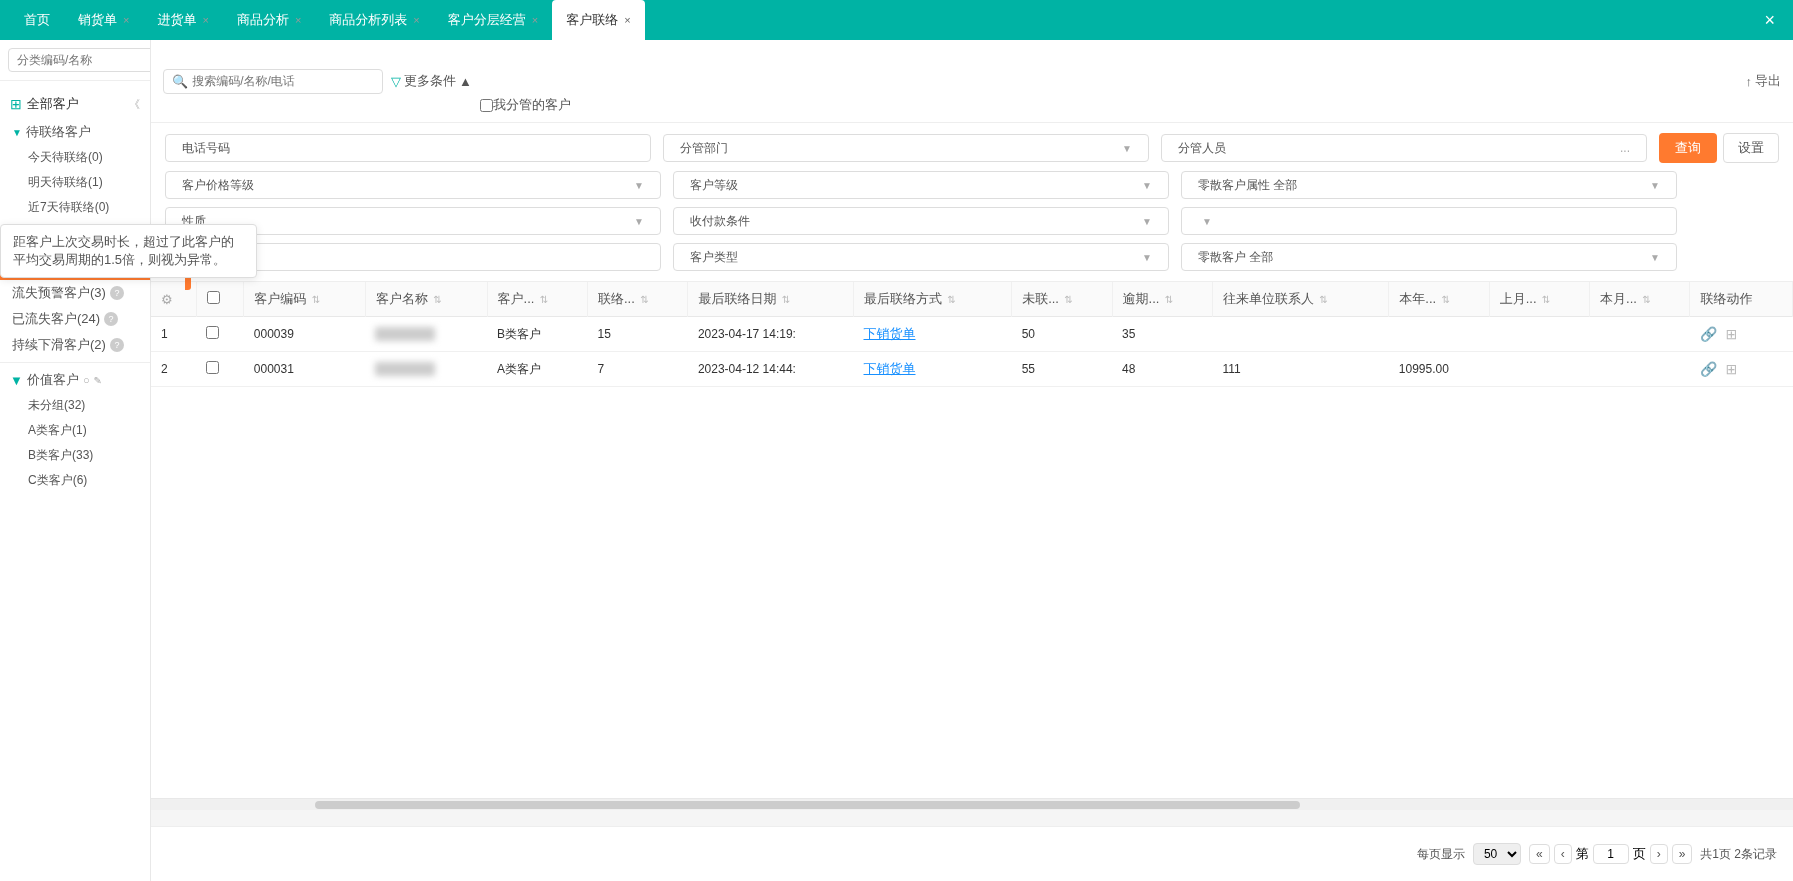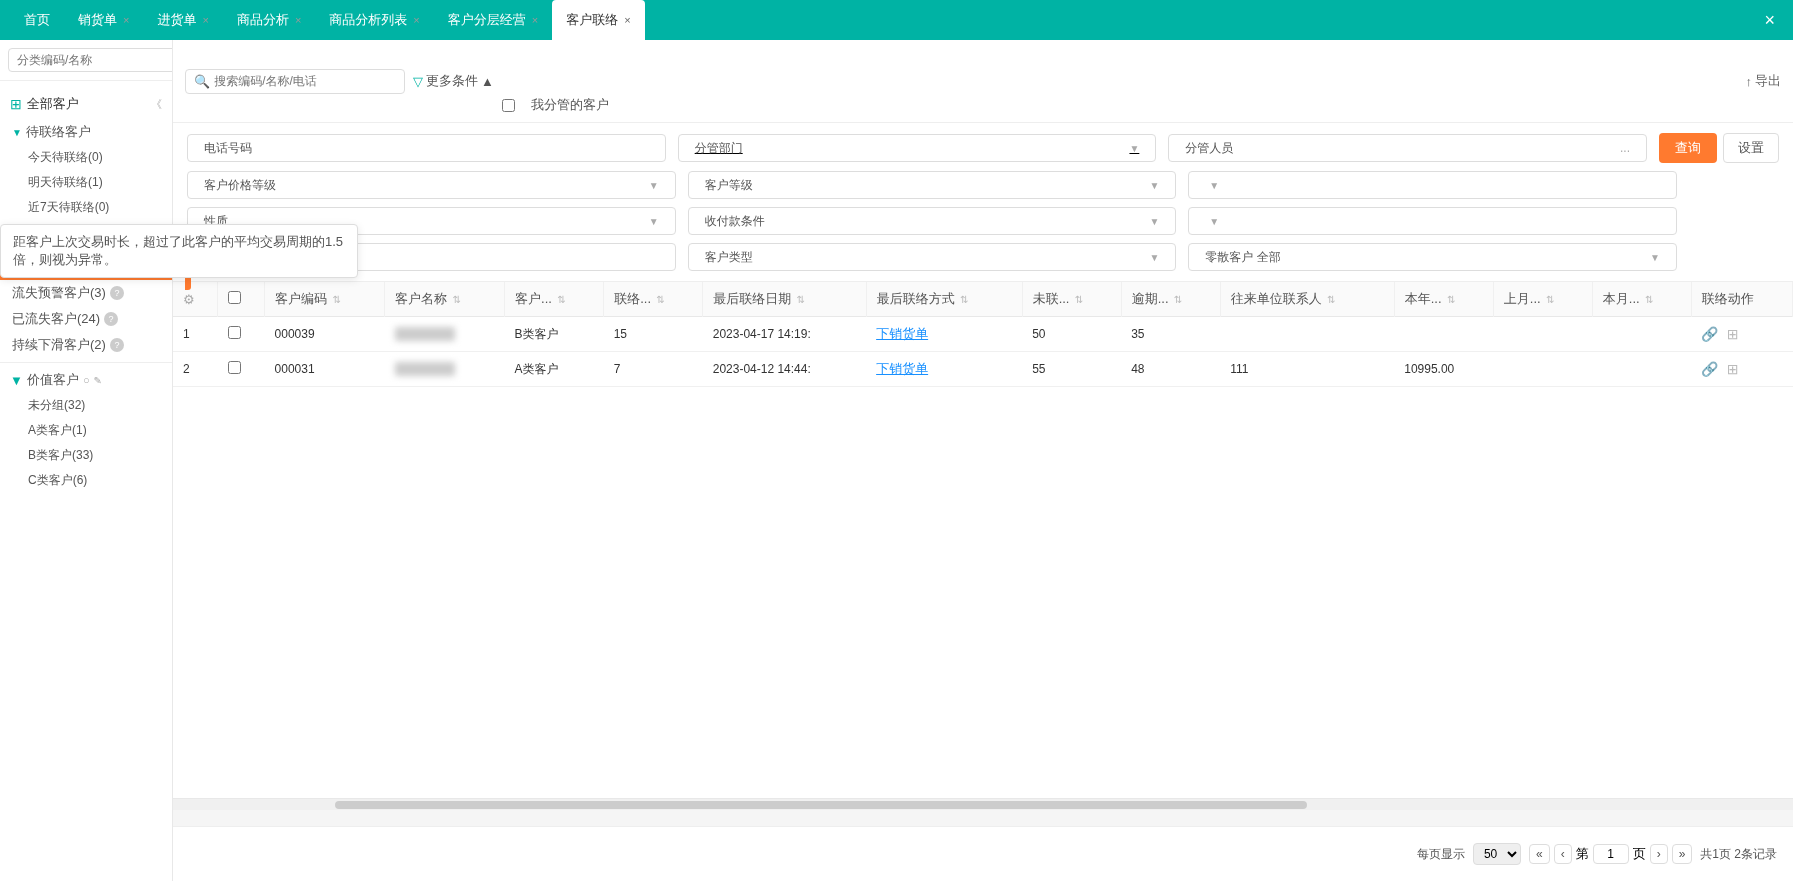--- a/index.html
+++ b/index.html
@@ -27,21 +27,21 @@
       color: white; font-size: 18px; cursor: pointer; padding: 0 8px;
     }
 
     
     .main-layout {
       display: flex; height: calc(881px - 40px);
     }
 
     
     .sidebar {
-      width: 173px; background: white; border-right: 1px solid #e8e8e8;
+      width: 151px; background: white; border-right: 1px solid #e8e8e8;
       display: flex; flex-direction: column; overflow: hidden;
       flex-shrink: 0;
     }
     .sidebar-search {
       display: flex; align-items: center; padding: 8px;
       border-bottom: 1px solid #eee;
     }
     .sidebar-search input {
       flex: 1; border: 1px solid #ddd; border-radius: 4px;
       padding: 4px 8px; font-size: 12px; outline: none;
@@ -69,21 +69,21 @@
     }
     .tree-divider { height: 1px; background: #eee; margin: 4px 0; }
 
     
     .tooltip-box {
       position: absolute;
       left: 0; top: 224px;
       background: white; border: 1px solid #ddd;
       border-radius: 4px; padding: 8px 12px;
       font-size: 12px; color: #555;
-      width: 358px; z-index: 100;
+      width: 257px; z-index: 100;
       box-shadow: 0 2px 8px rgba(0,0,0,0.1);
     }
 
     
     .content-area {
       flex: 1; display: flex; flex-direction: column; overflow: hidden;
       background: #f5f5f5;
     }
 
     
@@ -102,21 +102,21 @@
       flex: 1; background: transparent;
     }
     .filter-search-wrap .s-icon { color: #aaa; margin-right: 4px; }
     .more-conditions {
       color: #555; cursor: pointer; font-size: 12px;
       display: flex; align-items: center; gap: 3px;
       white-space: nowrap;
     }
     .more-conditions .filter-icon { color: #00b3a4; }
     .my-customer-check {
-      display: flex; align-items: center; gap: 16px;
+      display: flex; align-items: center; gap: 0;
       font-size: 12px; color: #555; cursor: pointer; margin-top: 48px;
     }
     .filter-spacer { flex: 1; }
     .export-btn {
       color: #666; font-size: 12px; cursor: pointer;
       display: flex; align-items: center; gap: 3px;
     }
 
     
     .filter-panel {
@@ -373,21 +373,21 @@
           <span>导出</span>
         </div>
       </div>
 
       <div class="filter-panel">
 
         <div class="filter-row">
           <div class="filter-field" style="flex:1.2;">
             <span class="field-label">电话号码</span>
           </div>
-          <div class="filter-field" style="flex:1.2;text-decoration:underline;">
+          <div class="filter-field" style="flex:1.2;">
             <span class="field-label">分管部门</span>
             <span class="dropdown-arrow">▼</span>
           </div>
           <div class="filter-field" style="flex:1.2;gap:40px;">
             <span class="field-label">分管人员</span>
             <span style="margin-left:auto; color:#aaa; font-size:12px;">...</span>
           </div>
           <div class="filter-btn-group">
             <button class="btn-query">查询</button>
             <button class="btn-settings">设置</button>
@@ -397,20 +397,21 @@
         <div class="filter-row">
           <div class="filter-field" style="flex:1.2;">
             <span class="field-label">客户价格等级</span>
             <span class="dropdown-arrow">▼</span>
           </div>
           <div class="filter-field" style="flex:1.2;">
             <span class="field-label">客户等级</span>
             <span class="dropdown-arrow">▼</span>
           </div>
           <div class="filter-field" style="flex:1.2;">
+            <span class="field-label">零散客户属性 全部</span>
             <span class="dropdown-arrow">▼</span>
           </div>
           <div style="width: 90px; flex-shrink:0;"></div>
         </div>
 
         <div class="filter-row">
           <div class="filter-field" style="flex:1.2;">
             <span class="field-label">性质</span>
             <span class="dropdown-arrow">▼</span>
           </div>

